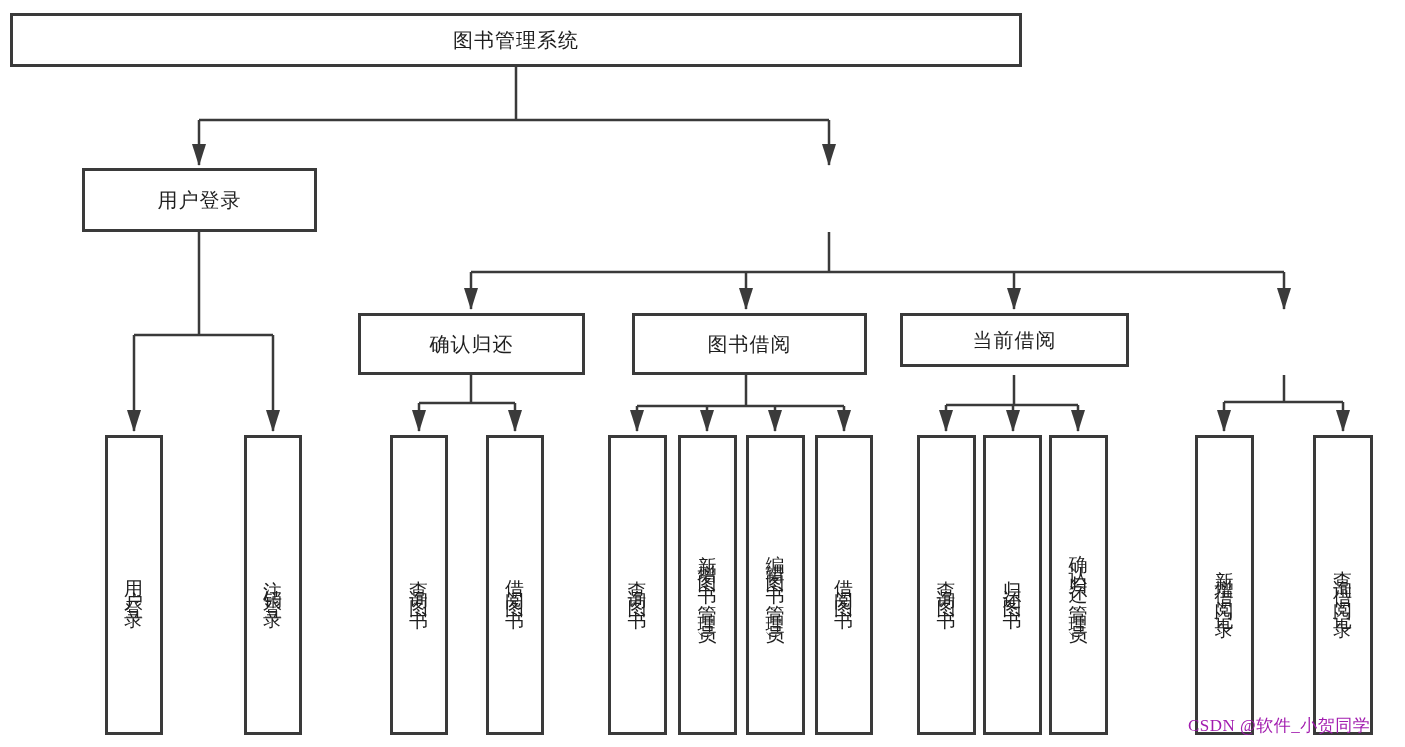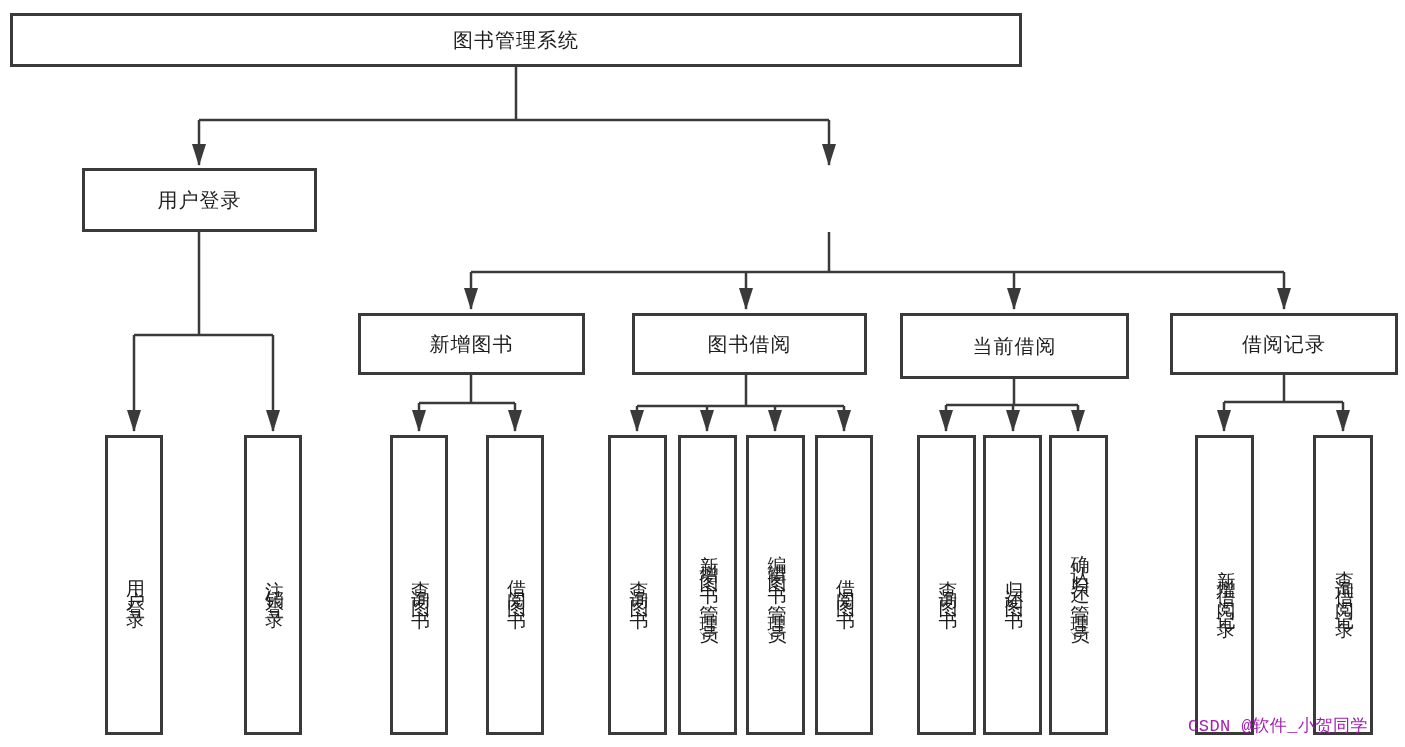--- a/index.html
+++ b/index.html
@@ -1,21 +1,21 @@
 <!DOCTYPE html>
 <html><head>
 <meta charset="utf-8">
 <style>
   html, body { margin: 0; padding: 0; background: #ffffff; }
   .canvas {
     position: relative;
     width: 1405px;
     height: 747px;
     background: #ffffff;
-    font-family: Liberation Mono, monospace;
+    font-family: Liberation Serif, serif;
     overflow: hidden;
   }
   .connectors {
     position: absolute;
     left: 0; top: 0;
     width: 1405px; height: 747px;
     z-index: 1;
   }
   .node {
     position: absolute;
@@ -105,24 +105,23 @@
       <path d="M1284,375 V402 M1224,402 H1343"></path>
       <line x1="1224" y1="402" x2="1224" y2="431" marker-end="url(#arw)"></line>
       <line x1="1343" y1="402" x2="1343" y2="431" marker-end="url(#arw)"></line>
     </g>
   </svg>
 
   <div class="node h" style="left:10px;top:13px;width:1012px;height:54px">图书管理系统</div>
 
   <div class="node h" style="left:82px;top:168px;width:235px;height:64px">用户登录</div>
 
-  <div class="node h" style="left:358px;top:313px;width:227px;height:62px">新增图书</div>
+  <div class="node h" style="left:358px;top:313px;width:227px;height:62px">确认归还</div>
   <div class="node h" style="left:632px;top:313px;width:235px;height:62px">图书借阅</div>
-  <div class="node h" style="left:900px;top:313px;width:229px;height:66px">当前借阅</div>
-  <div class="node h" style="left:1170px;top:313px;width:228px;height:62px">借阅记录</div>
+  <div class="node h" style="left:900px;top:313px;width:229px;height:54px">当前借阅</div>
 
   <div class="node v" style="left:105px;top:435px;width:58px;height:300px">用户登录</div>
   <div class="node v" style="left:244px;top:435px;width:58px;height:300px">注销登录</div>
 
   <div class="node v" style="left:390px;top:435px;width:58px;height:300px">查询图书</div>
   <div class="node v" style="left:486px;top:435px;width:58px;height:300px">借阅图书</div>
 
   <div class="node v" style="left:608px;top:435px;width:59px;height:300px">查询图书</div>
   <div class="node v" style="left:678px;top:435px;width:59px;height:300px">新增图书（管理员）</div>
   <div class="node v" style="left:746px;top:435px;width:59px;height:300px">编辑图书（管理员）</div>

